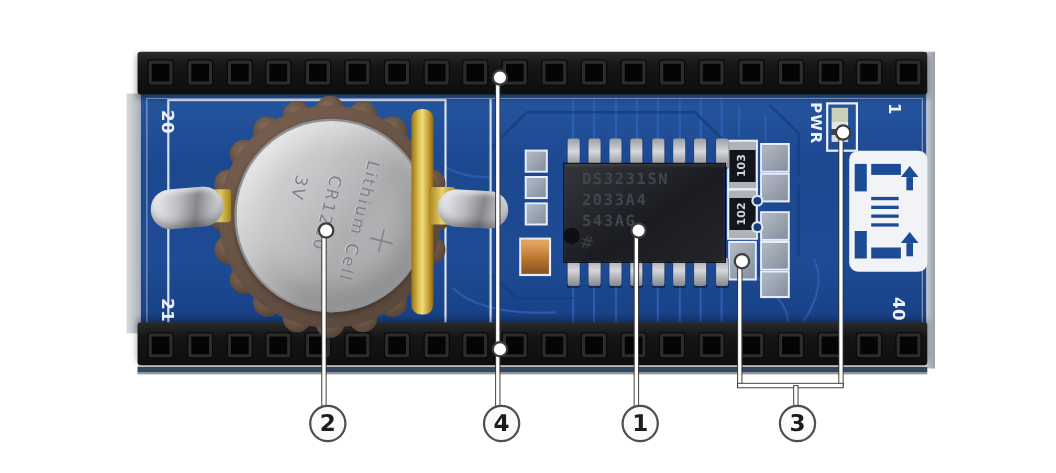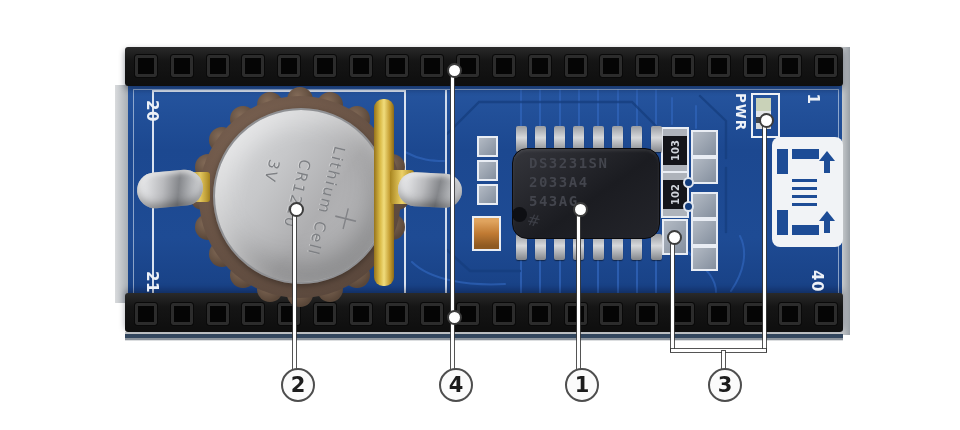--- a/index.html
+++ b/index.html
@@ -60,21 +60,21 @@
   .lead-r{left:398px;top:173px;width:64px;height:34px;transform:rotate(3deg);}
 
   
   .chip{left:505px;top:126px;width:156px;height:134px;z-index:6;}
   .pins-row{position:absolute;left:0;width:100%;}
   .pins-top{top:0;height:26px;}
   .pins-bot{top:108px;height:26px;}
   .chip-pin{position:absolute;top:0;width:11px;height:100%;border-radius:2px;
         background:linear-gradient(180deg,#9a9da2,#d6d8db 45%,#84878c);
         box-shadow:0 1px 1px rgba(0,0,0,.45);}
-  .chip-body{position:absolute;left:7px;top:22px;width:146px;height:89px;border-radius:15px;
+  .chip-body{position:absolute;left:7px;top:22px;width:146px;height:89px;border-radius:0;
         background:linear-gradient(145deg,#35363c,#1b1c21 55%,#24252b);
         border:1px solid #0a0a0d;box-shadow:inset 0 2px 3px rgba(255,255,255,.09);}
   .chip-notch{position:absolute;left:-1px;top:58px;width:15px;height:15px;border-radius:50%;background:#0e0f13;}
   .chip-line{position:absolute;left:16px;font-family:"DejaVu Sans Mono","Liberation Mono",monospace;
         font-size:14px;font-weight:bold;letter-spacing:1.5px;color:#43454d;}
   .chip-logo{position:absolute;left:14px;top:86px;font-size:16px;color:#3d3f47;transform:rotate(12deg);}
 
   
   .padw{border:2px solid #e9edf4;}
   .pad-silver{background:linear-gradient(135deg,#b3bac4,#848f9e);}

